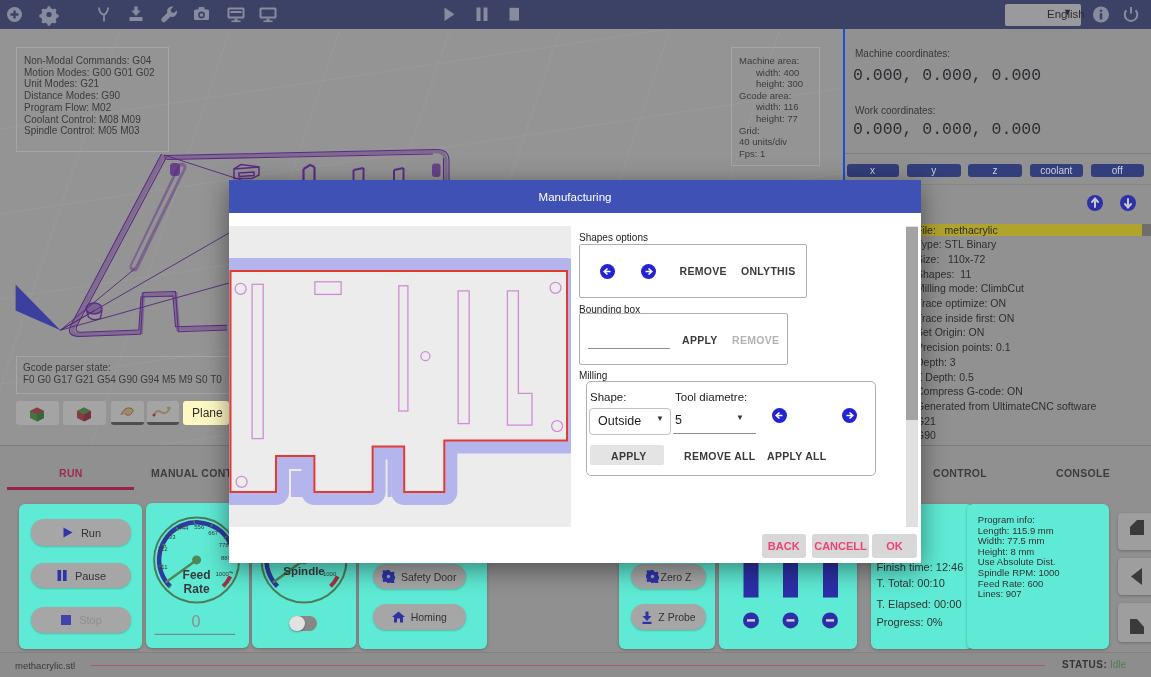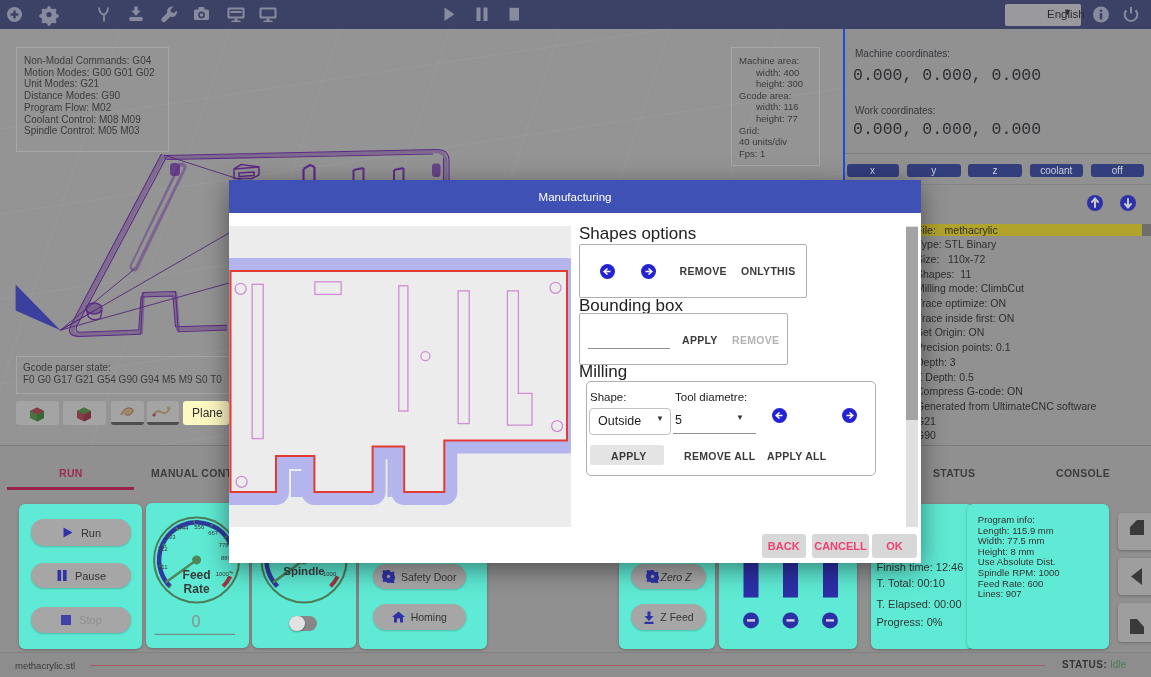--- a/index.html
+++ b/index.html
@@ -25,21 +25,21 @@
   .pill{position:absolute;background:#a6a6a6;border-radius:13px;box-shadow:0 1px 2px rgba(0,0,0,0.2);
         font-size:11px;color:#333;display:flex;align-items:center;justify-content:center;gap:7px;}
   .ctext{font-size:9.5px;color:#333;line-height:10.6px;white-space:nowrap;}
   
   #botbar{left:0;top:652px;width:1151px;height:25px;background:#8d8d8d;border-top:1px solid #818181;box-sizing:border-box;}
   
   #modal{left:229px;top:180px;width:692px;height:383px;background:#ffffff;box-shadow:0 6px 24px rgba(0,0,0,0.45);}
   #mhead{position:absolute;left:0;top:0;width:692px;height:33px;background:#3f51b5;color:#fff;
          font-size:11.5px;display:flex;align-items:center;justify-content:center;}
   #mcanvas{position:absolute;left:0;top:46px;width:342px;height:301px;background:#ececec;overflow:hidden;}
-  .mlabel{position:absolute;font-size:17px;color:#222;}
+  .mlabel{position:absolute;font-size:10px;color:#222;margin-top:8px;}
   .mbox{position:absolute;border:1px solid #b0b0b0;border-radius:2px;background:#fff;}
   .mbtntext{position:absolute;font-size:10.5px;color:#3a3a3a;font-weight:bold;letter-spacing:0.3px;white-space:nowrap;}
   .circbtn{position:absolute;width:15px;height:15px;border-radius:50%;background:#2323d3;}
   .circbtn svg{position:absolute;left:0;top:0;}
   .graybtn{position:absolute;height:24px;background:#d8d8d8;border-radius:3px;color:#ee4273;
            font-weight:bold;font-size:11px;display:flex;align-items:center;justify-content:center;}
 </style>
 </head>
 <body>
 
@@ -260,21 +260,21 @@
   <div class="listrow" style="top:355.2px;">Compress G-code: ON</div>
   <div class="listrow" style="top:369.9px;">Generated from UltimateCNC software</div>
   <div class="listrow" style="top:384.6px;">G21</div>
   <div class="listrow" style="top:399.3px;">G90</div>
 </div>
 
 <div class="abs" id="botarea">
   <div class="tab" style="left:59px;color:#9c2c52;">RUN</div>
   <div class="abs" style="left:7px;top:41px;width:127px;height:2.5px;background:#97234d;"></div>
   <div class="tab" style="left:151px;">MANUAL CONTROL</div>
-  <div class="tab" style="left:933px;">STATUS</div>
+  <div class="tab" style="left:933px;">CONTROL</div>
   <div class="tab" style="left:1056px;">CONSOLE</div>
 
   <div class="card" style="left:19px;top:58px;width:123px;height:145px;">
     <div class="pill" style="left:12px;top:15px;width:100px;height:27px;">
       <svg width="13" height="13">
           <path d="M2.5 1.5 L11.5 6.5 L2.5 11.5z" fill="#2e33a8"></path>
         </svg>
         <span>Run</span>
     </div>
     <div class="pill" style="left:12px;top:59px;width:100px;height:25px;">
@@ -359,37 +359,37 @@
     <div class="pill" style="left:14px;top:100px;width:93.5px;height:26px;font-size:10.5px;gap:6px;">
       <svg width="13" height="12">
           <path d="M6.5 0.5 L13 6 L11 6 L11 11.5 L8 11.5 L8 7.5 L5 7.5 L5 11.5 L2 11.5 L2 6 L0 6z" fill="#2e33a8"></path>
         </svg>
       <span>Homing</span>
     </div>
   </div>
 
 
   <div class="card" style="left:618.5px;top:58px;width:96.5px;height:145px;">
-    <div class="pill" style="left:12.5px;top:60px;width:75px;height:25px;font-size:10.5px;gap:2px;font-style:italic;">
+    <div class="pill" style="left:12.5px;top:60px;width:75px;height:25px;font-size:10.5px;gap:2px;">
       <svg width="13" height="13">
           <g transform="translate(6.5,6.5) scale(0.8)">
             <path d="M-1.2 -8.2 h2.4 l0.5 2 a6.3 6.3 0 0 1 2.3 1 l1.9 -0.9 1.7 1.7 -0.9 1.9 a6.3 6.3 0 0 1 1 2.3 l2 0.5 v2.4 l-2 0.5 a6.3 6.3 0 0 1 -1 2.3 l0.9 1.9 -1.7 1.7 -1.9 -0.9 a6.3 6.3 0 0 1 -2.3 -1 l-0.5 2 h-2.4 l-0.5 -2 a6.3 6.3 0 0 1 -2.3 -1 l-1.9 0.9 -1.7 -1.7 0.9 -1.9 a6.3 6.3 0 0 1 -1 -2.3 l-2 -0.5 v-2.4 l2 -0.5 a6.3 6.3 0 0 1 1 -2.3 l-0.9 -1.9 1.7 -1.7 1.9 0.9 a6.3 6.3 0 0 1 2.3 -1 z" fill="#2e33a8"></path>
             <circle r="2.1" fill="#a6a6a6"></circle>
           </g>
         </svg>
       <span>Zero Z</span>
     </div>
     <div class="pill" style="left:12.5px;top:100px;width:75px;height:26px;font-size:10.5px;gap:5px;">
       <svg width="12" height="13">
           <g fill="#2e33a8">
             <path d="M4.5 0.5h3v4.5h3L6 10 1.5 5h3z"></path>
             <path d="M1.5 10.8h9v2.2h-9z"></path>
           </g>
         </svg>
-      <span>Z Feed</span>
+      <span>Z Probe</span>
     </div>
   </div>
 
   <div class="card" style="left:719px;top:58px;width:138px;height:145px;">
     <svg width="138" height="145">
       <g fill="#2c2fa6">
         <rect x="24.5" y="10" width="15" height="83.5"></rect>
         <rect x="64" y="10" width="15" height="83.5"></rect>
         <rect x="104" y="10" width="15" height="83.5"></rect>
         <circle cx="32" cy="116.4" r="8"></circle>

